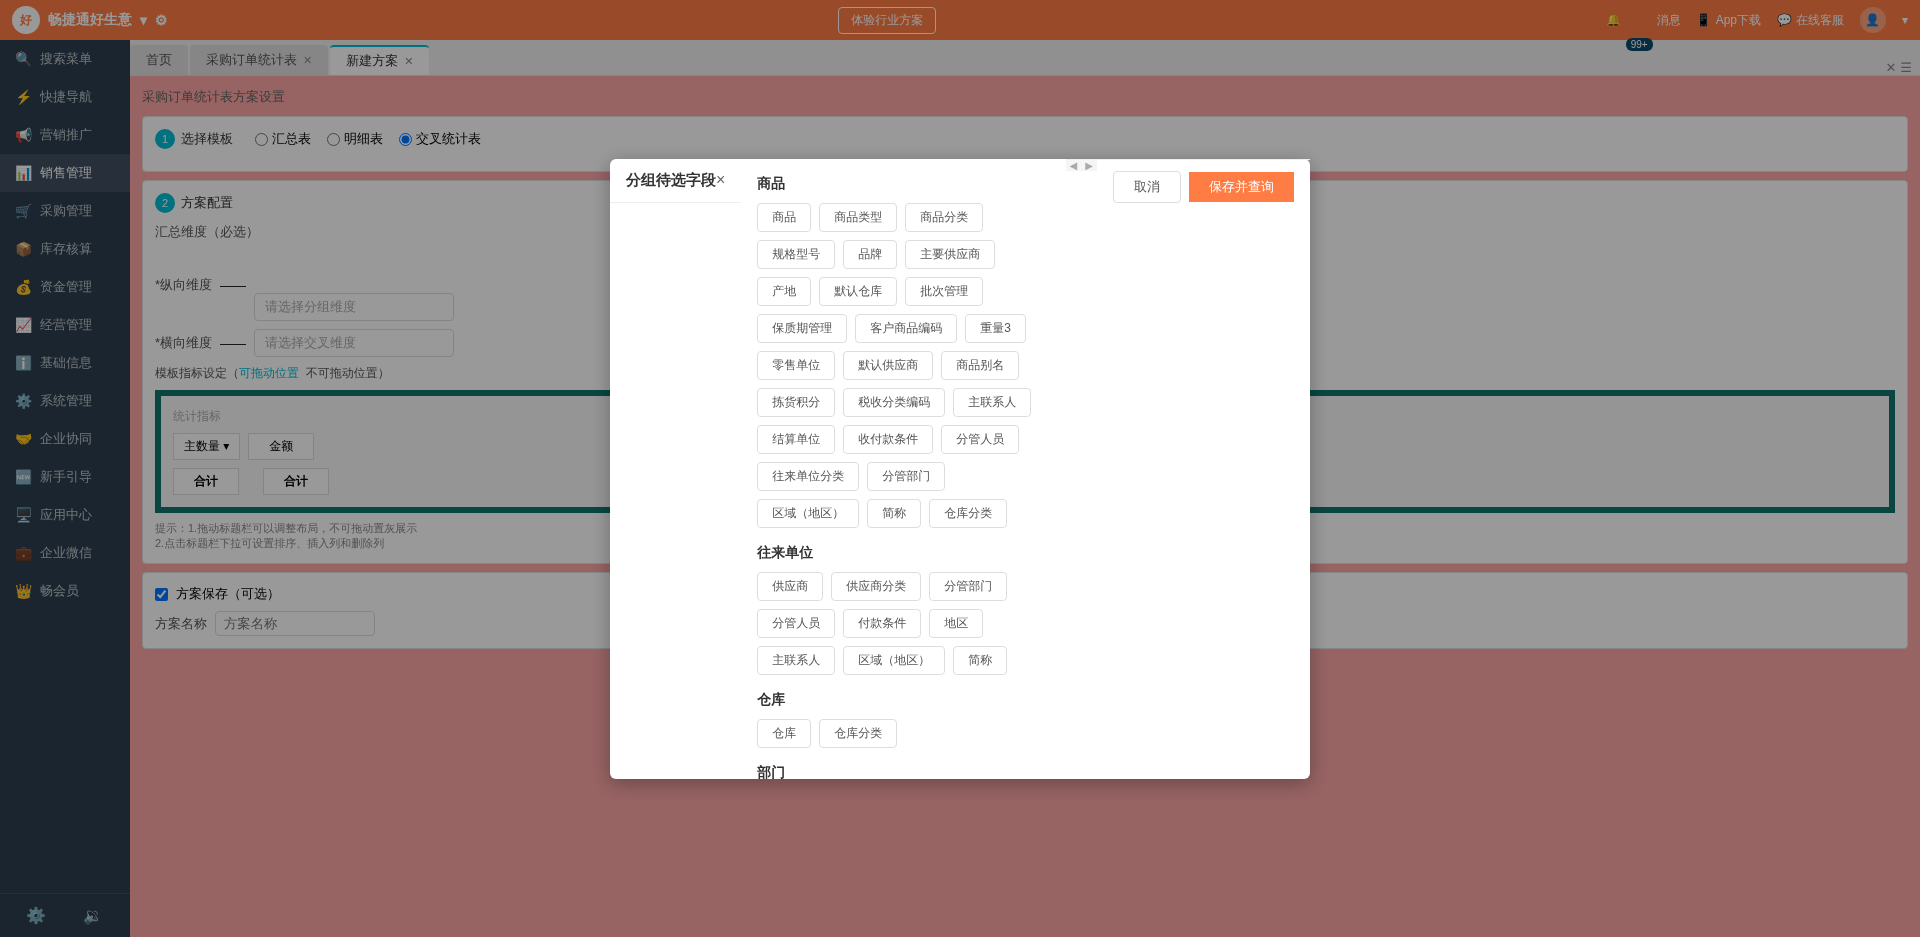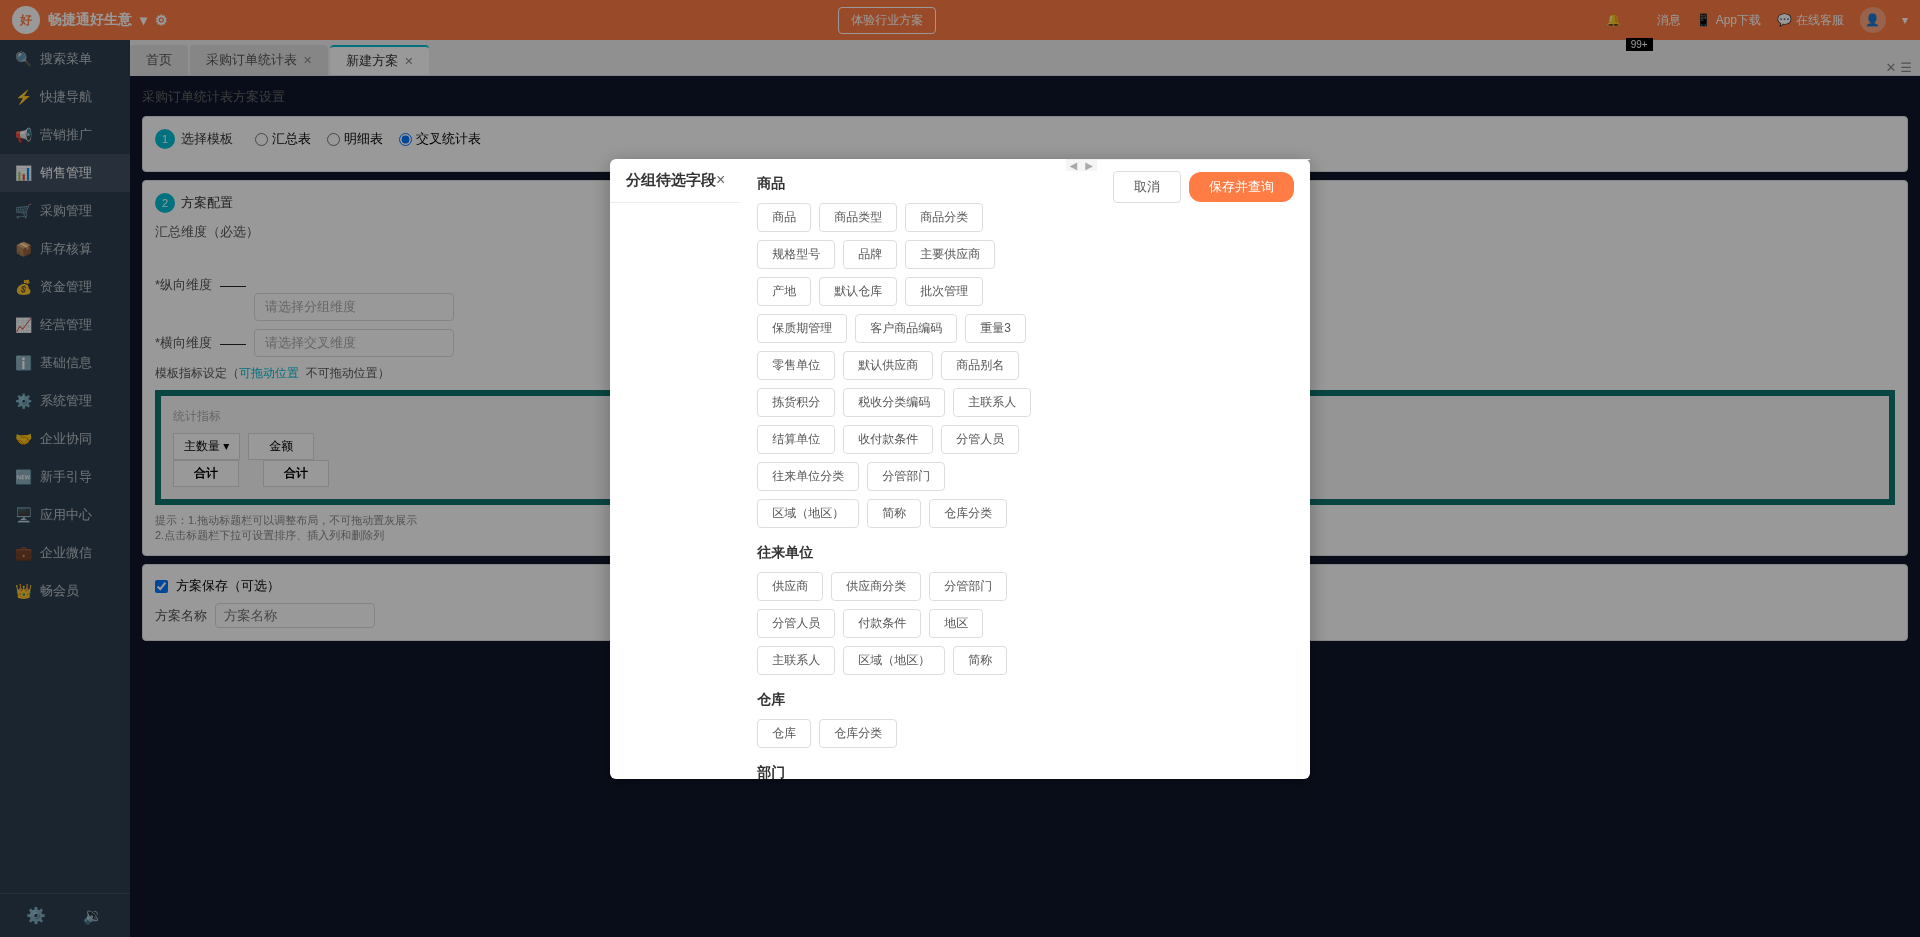--- a/index.html
+++ b/index.html
@@ -58,23 +58,23 @@
       color: white;
       font-size: 12px;
     }
     .header-right-item {
       display: flex;
       align-items: center;
       gap: 4px;
       cursor: pointer;
     }
     .badge {
-      background: #000000;
+      background: #0c4a6e;
       color: white;
-      border-radius: 0;
+      border-radius: 6px;
       padding: 1px 5px;
       font-size: 10px;
       margin-top: 48px;
     }
     .avatar {
       width: 26px;
       height: 26px;
       background: rgba(255,255,255,0.3);
       border-radius: 50%;
       display: flex;
@@ -166,21 +166,21 @@
       padding: 4px;
     }
 
     
     .main-content {
       position: fixed;
       top: 76px;
       left: 130px;
       right: 0;
       bottom: 0;
-      background: #0f172a;
+      background: #fca5a5;
       overflow: auto;
       padding: 12px;
     }
 
     .page-title {
       font-size: 13px;
       color: #666;
       margin-bottom: 10px;
     }
 
@@ -286,21 +286,21 @@
       border-radius: 4px;
       cursor: pointer;
       font-size: 13px;
       color: #555;
     }
     .btn-save {
       padding: 6px 20px;
       background: #ff7d45;
       color: white;
       border: none;
-      border-radius: 12px;
+      border-radius: 0;
       cursor: pointer;
       font-size: 13px;
     }
 
     
     .field-group {
       margin-bottom: 16px;
     }
     .field-group-title {
       font-size: 14px;
@@ -500,21 +500,21 @@
     <div style="display:flex;align-items:center;gap:8px;margin-bottom:8px;">
       <span style="color:#555;">*横向维度</span>
       <span>——</span>
       <div style="border:1px solid #ddd;border-radius:4px;padding:4px 10px;min-width:200px;color:#aaa;cursor:pointer;">请选择交叉维度</div>
     </div>
     <div style="font-size:12px;color:#555;margin-bottom:8px;">
       模板指标设定（<span style="color:#00bcd4;cursor:pointer;">可拖动位置</span>&nbsp;&nbsp;<span>不可拖动位置）</span>
     </div>
     <div style="background:#f9f9f9;border:6px solid #0f766e;padding:12px;">
       <div style="color:#aaa;font-size:12px;margin-bottom:8px;">统计指标</div>
-      <div style="display:flex;gap:8px;margin-bottom:0;">
+      <div style="display:flex;gap:8px;margin-bottom:8px;">
         <div style="border:1px solid #ddd;padding:4px 10px;background:white;font-size:12px;display:flex;align-items:center;gap:4px;">主数量 ▾</div>
         <div style="border:1px solid #ddd;padding:4px 20px;background:white;font-size:12px;">金额</div>
       </div>
       <div style="display:flex;gap:24px;font-weight:bold;">
         <div style="border:1px solid #ddd;padding:4px 20px;background:white;font-size:12px;">合计</div>
         <div style="border:1px solid #ddd;padding:4px 20px;background:white;font-size:12px;">合计</div>
       </div>
     </div>
     <div style="font-size:11px;color:#888;margin-top:8px;">
       <div>提示：1.拖动标题栏可以调整布局，不可拖动置灰展示</div>

